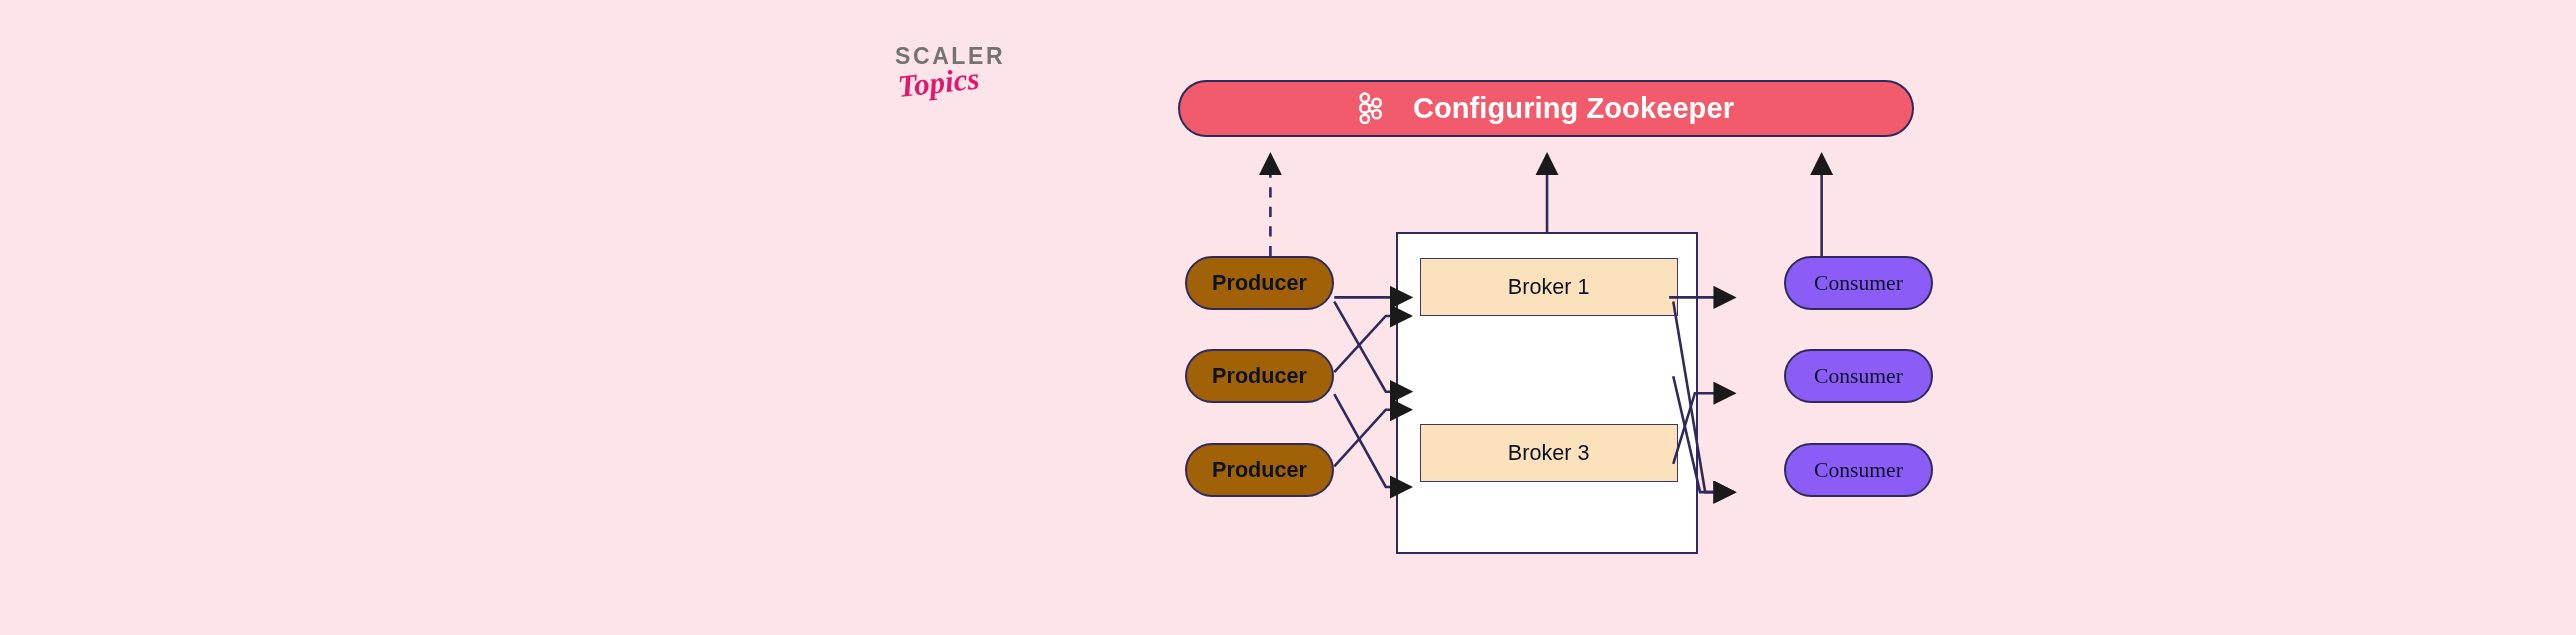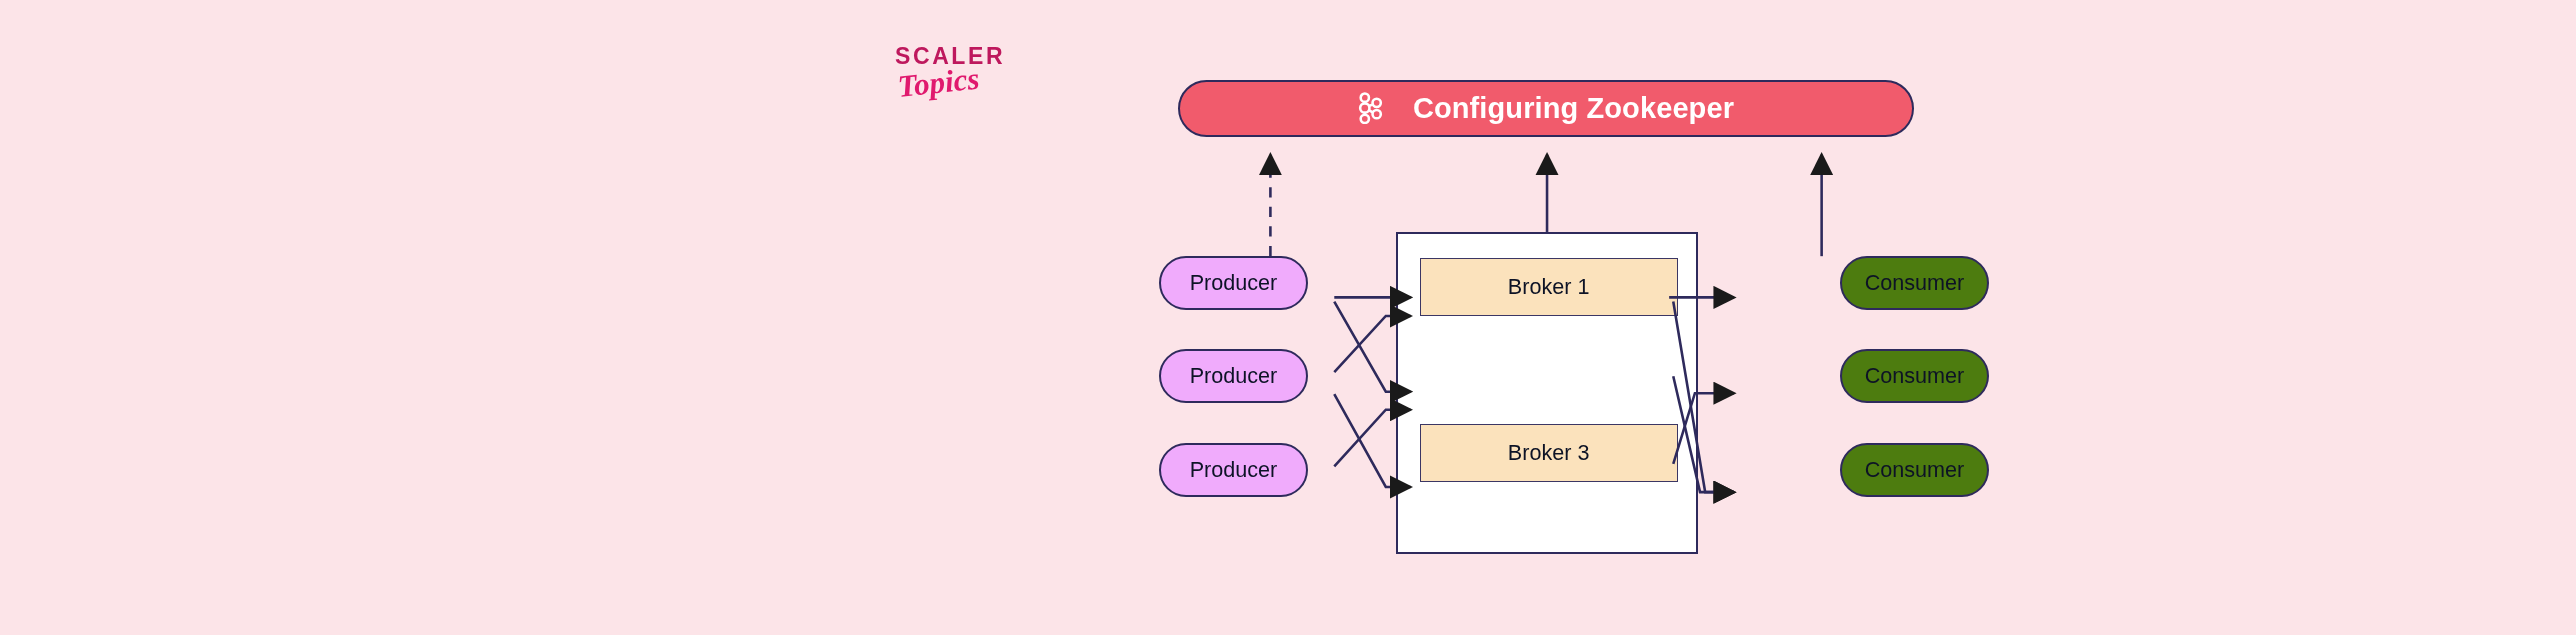--- a/index.html
+++ b/index.html
@@ -25,21 +25,21 @@
     top: 45px;
     width: 139px;
     height: 75px;
     user-select: none;
   }
   #brand .brand-scaler {
     font-family: "Liberation Sans", "DejaVu Sans", sans-serif;
     font-weight: 700;
     font-size: 23px;
     letter-spacing: 2.6px;
-    color: #be185d;
+    color: #737373;
     line-height: 1;
     display: block;
   }
   #brand .brand-topics {
     font-family: "Liberation Serif", "DejaVu Serif", serif;
     font-style: italic;
     font-weight: 700;
     font-size: 31px;
     color: #e0196e;
     line-height: 1;
@@ -123,22 +123,22 @@
     border-radius: 27px;
     display: flex;
     align-items: center;
     justify-content: center;
   }
   .pill .node-label {
     font-size: 21.6px;
     color: #0d1326;
     white-space: nowrap;
   }
-  .producer { background: #f0abfc; left: 1159px; }
-  .consumer { background: #4d7c0f; left: 1840px; }
+  .producer { background: #a16207; left: 1185px; font-weight: bold; }
+  .consumer { background: #8b5cf6; left: 1784px; font-family: Liberation Serif, serif; }
 
   #producer-1 { top: 256px; }
   #producer-2 { top: 349px; }
   #producer-3 { top: 443px; }
   #consumer-1 { top: 256px; }
   #consumer-2 { top: 349px; }
   #consumer-3 { top: 443px; }
 </style>
 </head>
 <body>

